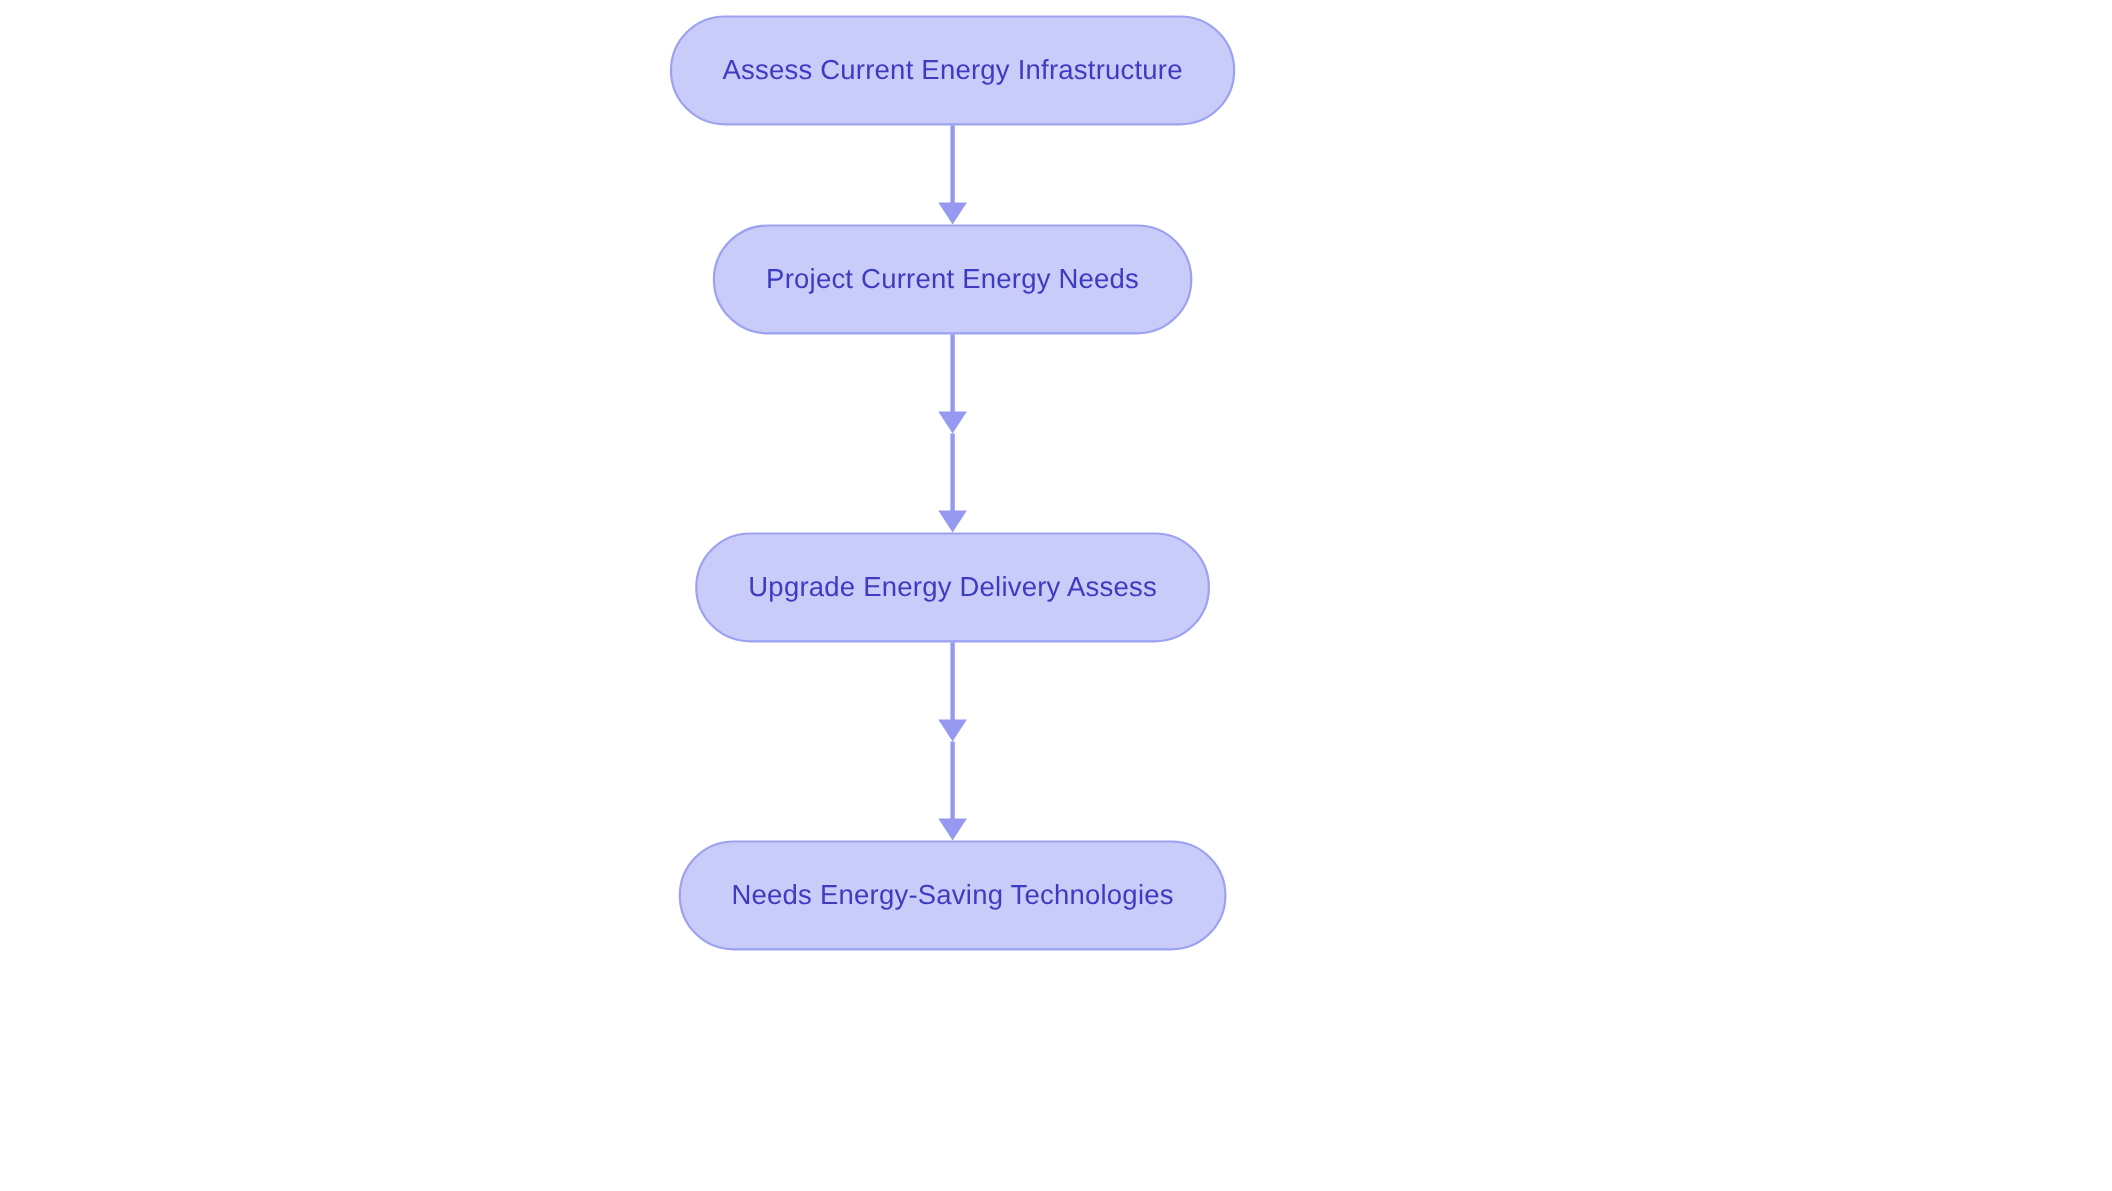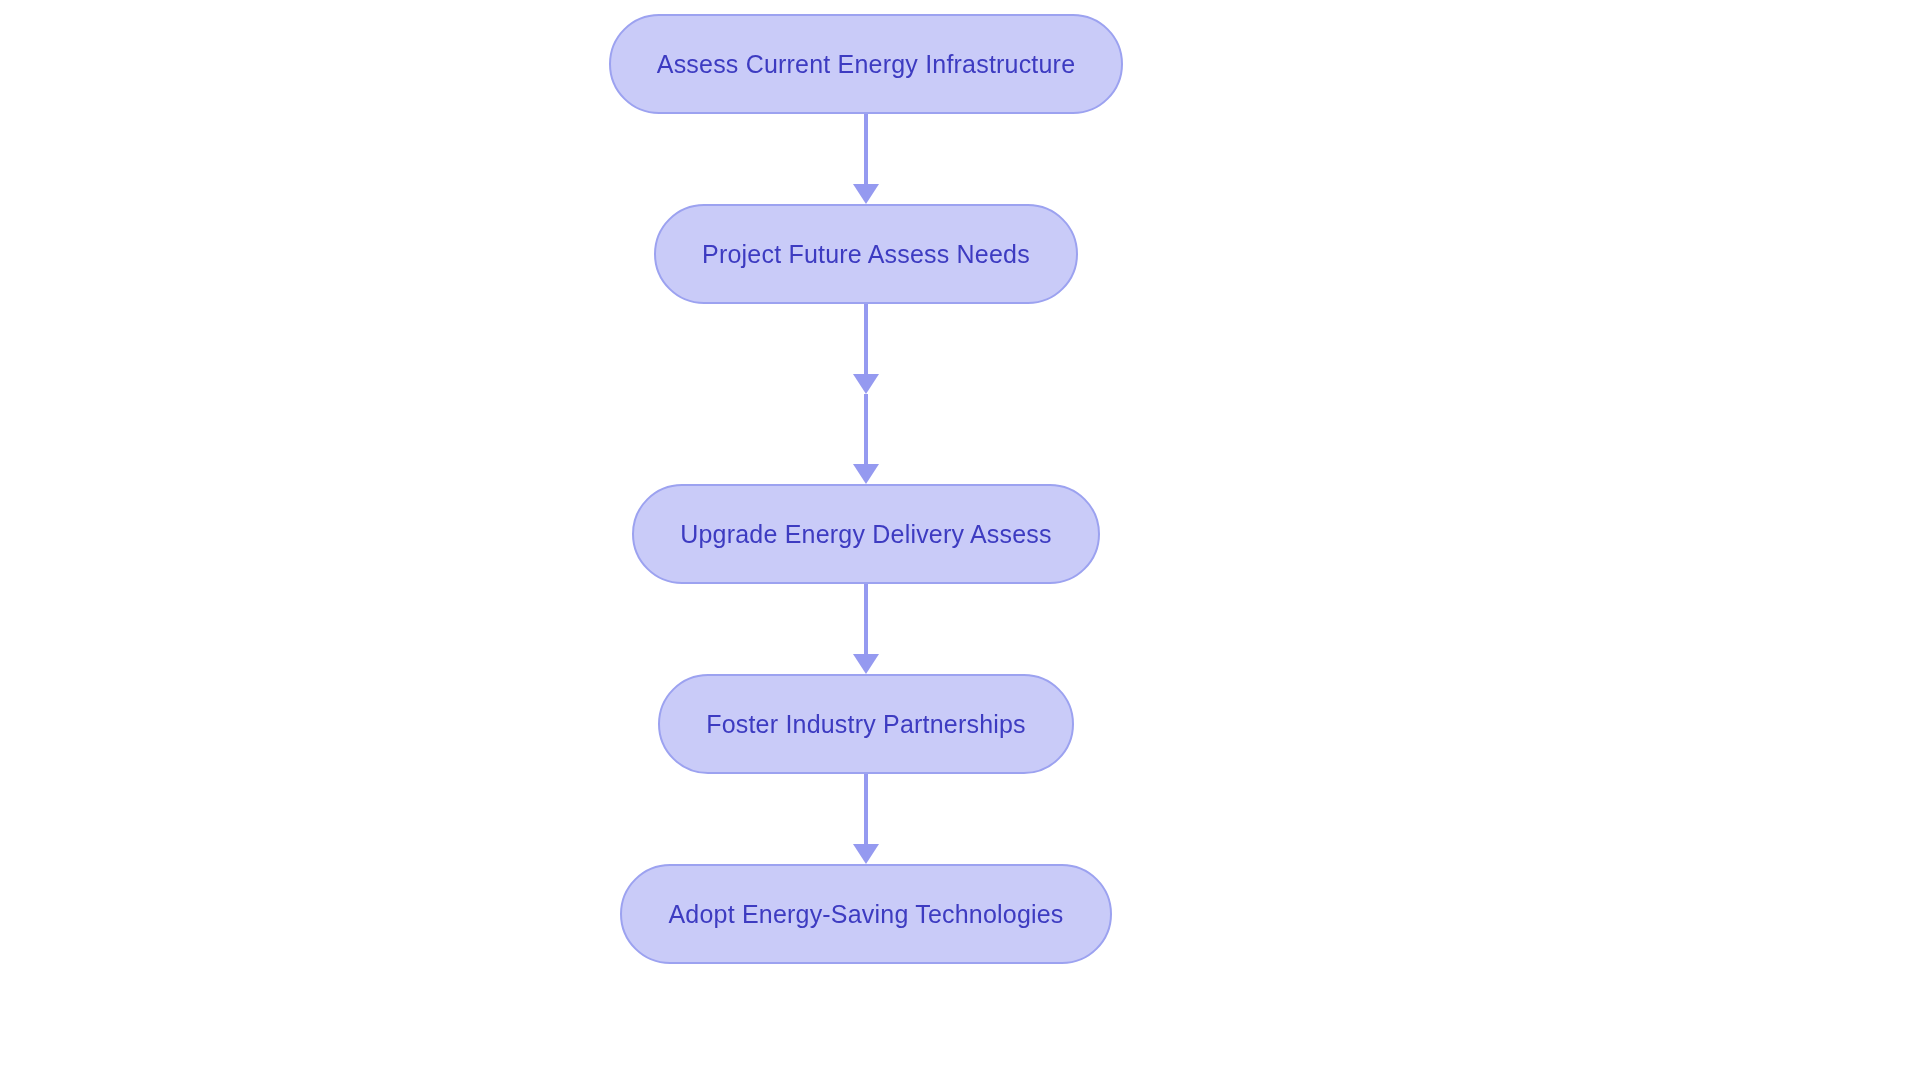--- a/index.html
+++ b/index.html
@@ -67,42 +67,41 @@
 
 <div class="flowchart">
 
   <div class="node">Assess Current Energy Infrastructure</div>
 
   <div class="connector">
     <div class="line"></div>
     <div class="head"></div>
   </div>
 
-  <div class="node">Project Future Assess Needs</div>
+  <div class="node">Project Current Energy Needs</div>
 
   <div class="connector">
     <div class="line"></div>
     <div class="head"></div>
   </div>
 
 
   <div class="connector">
     <div class="line"></div>
     <div class="head"></div>
   </div>
 
   <div class="node">Upgrade Energy Delivery Assess</div>
 
   <div class="connector">
     <div class="line"></div>
     <div class="head"></div>
   </div>
 
-  <div class="node">Foster Industry Partnerships</div>
 
   <div class="connector">
     <div class="line"></div>
     <div class="head"></div>
   </div>
 
-  <div class="node">Adopt Energy-Saving Technologies</div>
+  <div class="node">Needs Energy-Saving Technologies</div>
 
 </div>
 
 </body></html>

